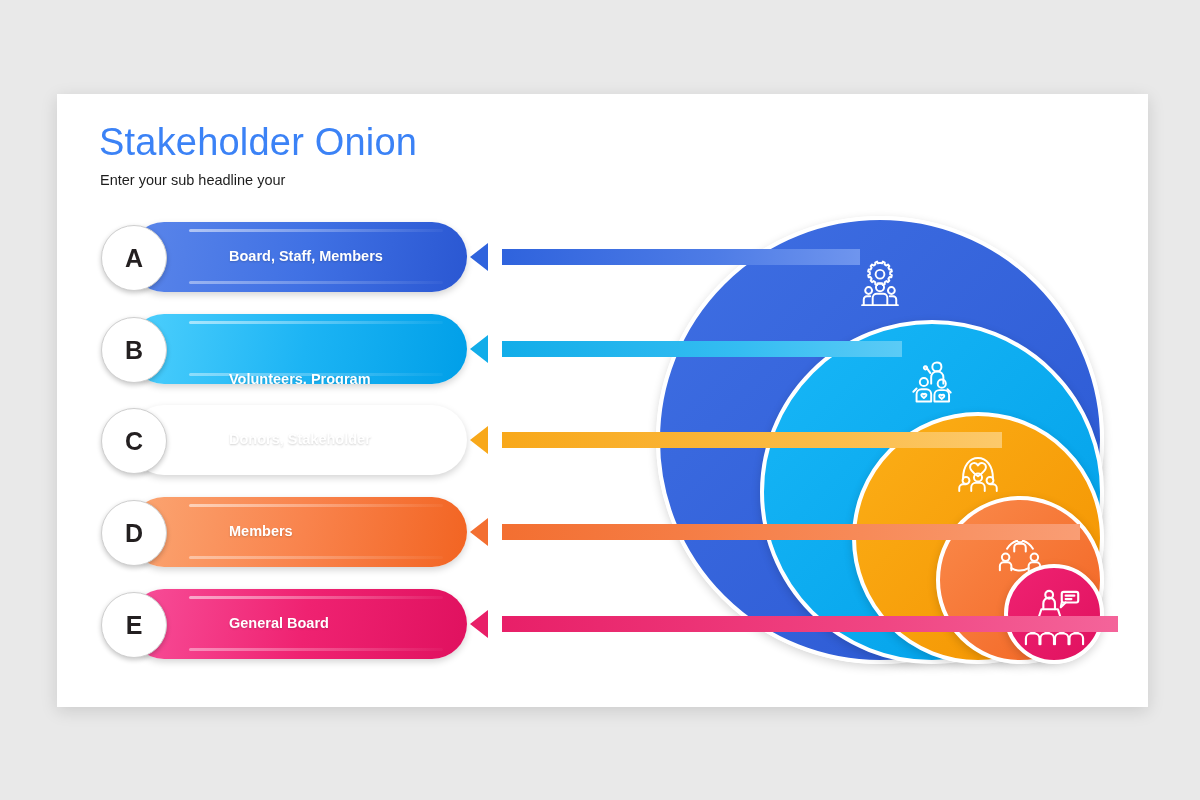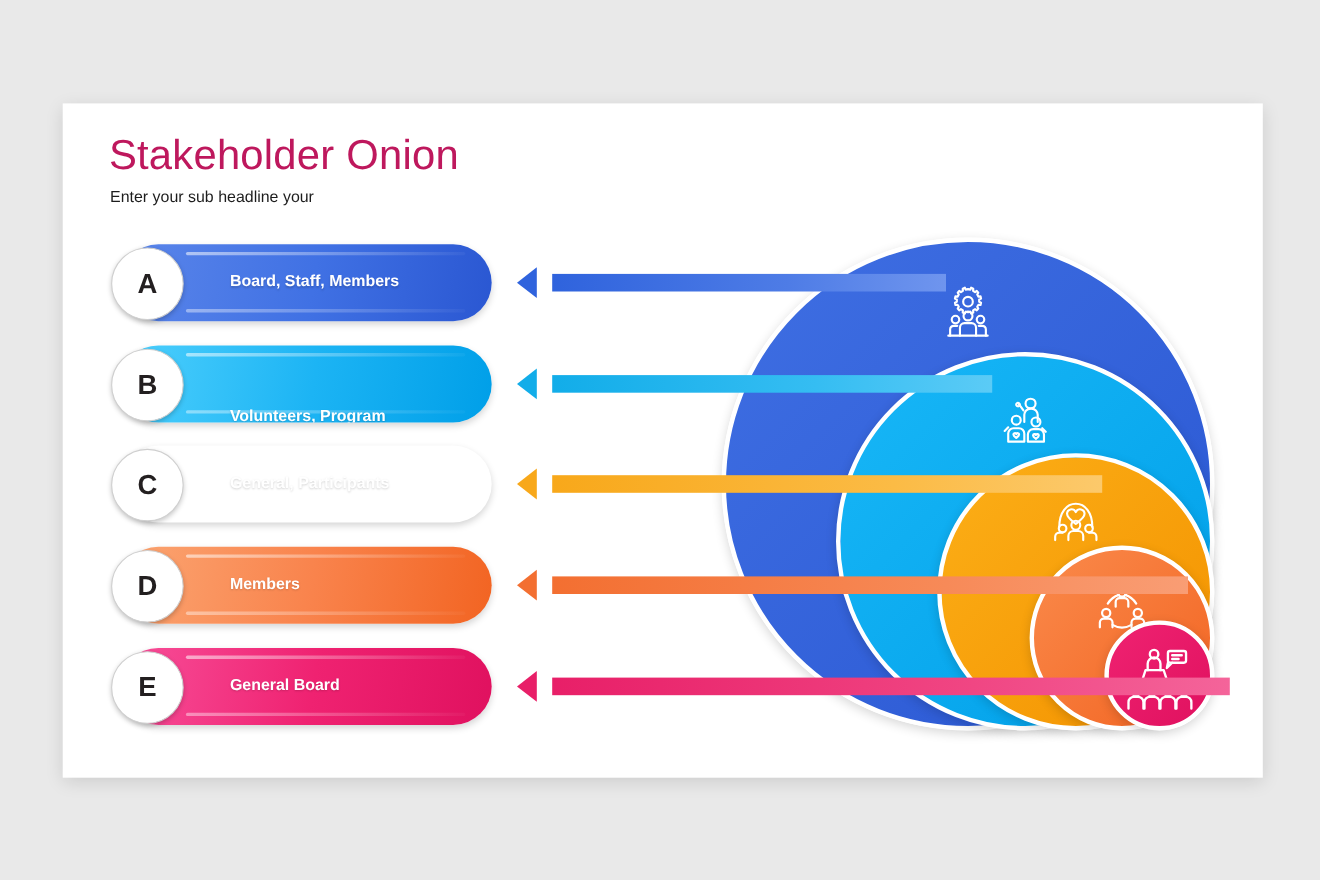--- a/index.html
+++ b/index.html
@@ -11,21 +11,21 @@
     position:relative;
   }
   #slide-card{
     position:absolute;left:57px;top:94px;width:1091px;height:613px;
     background:#ffffff;
     box-shadow:0 4px 16px rgba(0,0,0,0.13);
     overflow:hidden;
   }
   #page-title{
     position:absolute;left:42px;top:27px;
-    font-size:38px;font-weight:400;color:#be185d;letter-spacing:0.2px;
+    font-size:38px;font-weight:400;color:#3b82f6;letter-spacing:0.2px;
     white-space:nowrap;
   }
   #page-subtitle{
     position:absolute;left:43px;top:78px;
     font-size:14.5px;font-weight:400;color:#1d1d1d;
     white-space:nowrap;
   }
 
   
   #onion{position:absolute;left:0;top:0;width:1091px;height:613px;}
@@ -47,21 +47,21 @@
     position:absolute;left:32px;right:0;top:7px;height:16px;
   }
   .arrow-head{
     position:absolute;left:0;top:0;width:34px;height:30px;
   }
   .arrow-head svg{width:100%;height:100%;display:block;}
 
   
   .pill-row{position:absolute;height:70px;}
   .pill{
-    position:absolute;left:8px;top:0;width:338px;height:70px;
+    position:absolute;left:28px;top:0;width:338px;height:70px;
     border-radius:35px;
     box-shadow:0 3px 7px rgba(0,0,0,0.17);
     overflow:hidden;
   }
   .pill .gloss-top{
     position:absolute;left:60px;right:24px;top:7px;height:3px;
     border-radius:2px;
     background:linear-gradient(90deg,rgba(255,255,255,0.55),rgba(255,255,255,0.04));
   }
   .pill .gloss-bot{
@@ -248,21 +248,21 @@
       <span class="gloss-bot"></span>
       <span class="pill-label" style="max-width:170px;margin-top:40px;">Volunteers, Program Participants</span>
     </div>
     <div class="letter-circle">B</div>
   </div>
 
   <div class="pill-row" style="left:44px;top:311px;">
     <div class="pill" style="background:linear-gradient(100deg,#fdc košer 0%,#fcb32c 52%,#f39200 100%);">
       <span class="gloss-top"></span>
       <span class="gloss-bot"></span>
-      <span class="pill-label">General, Participants</span>
+      <span class="pill-label">Donors, Stakeholder</span>
     </div>
     <div class="letter-circle">C</div>
   </div>
 
   <div class="pill-row" style="left:44px;top:403px;">
     <div class="pill" style="background:linear-gradient(100deg,#fba673 0%,#f9834c 52%,#f26422 100%);">
       <span class="gloss-top"></span>
       <span class="gloss-bot"></span>
       <span class="pill-label">Members</span>
     </div>

